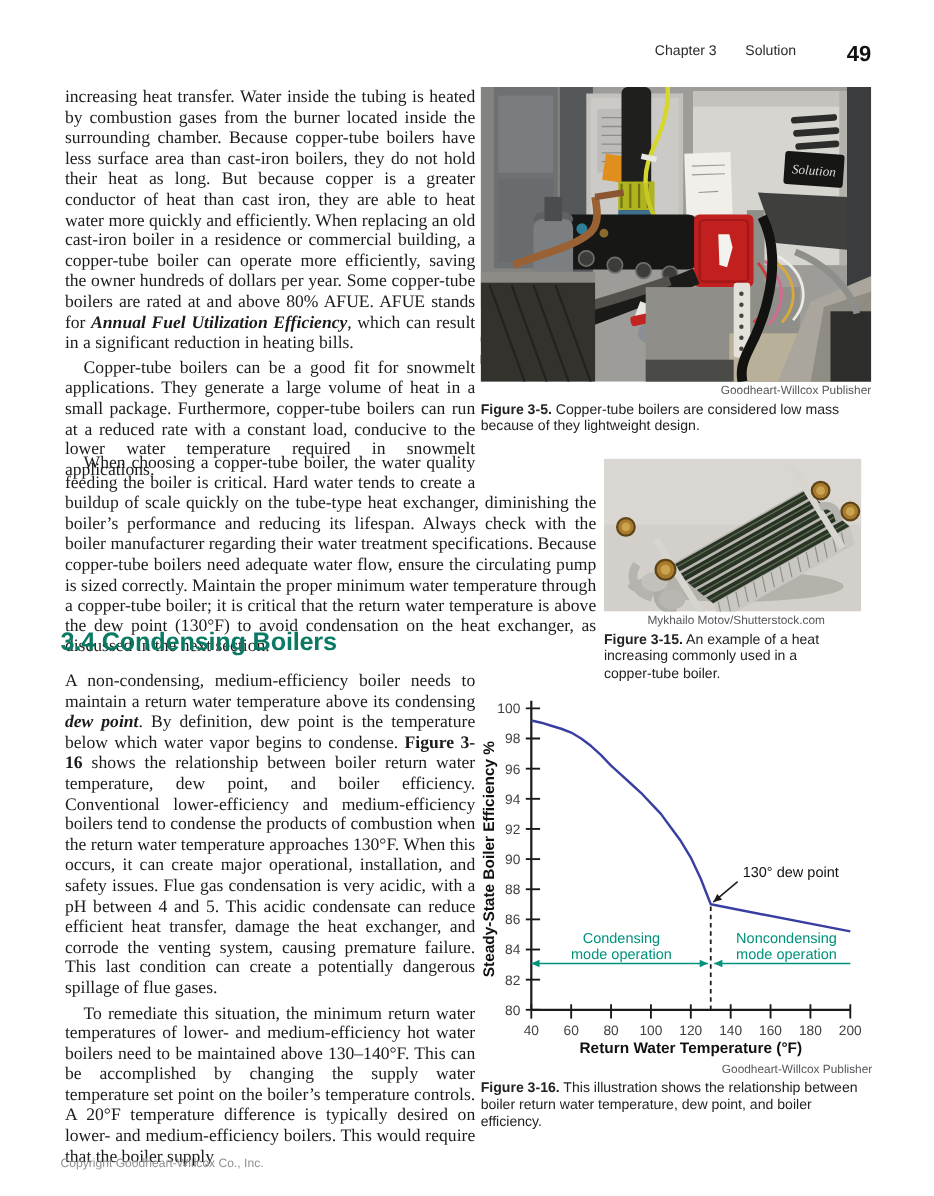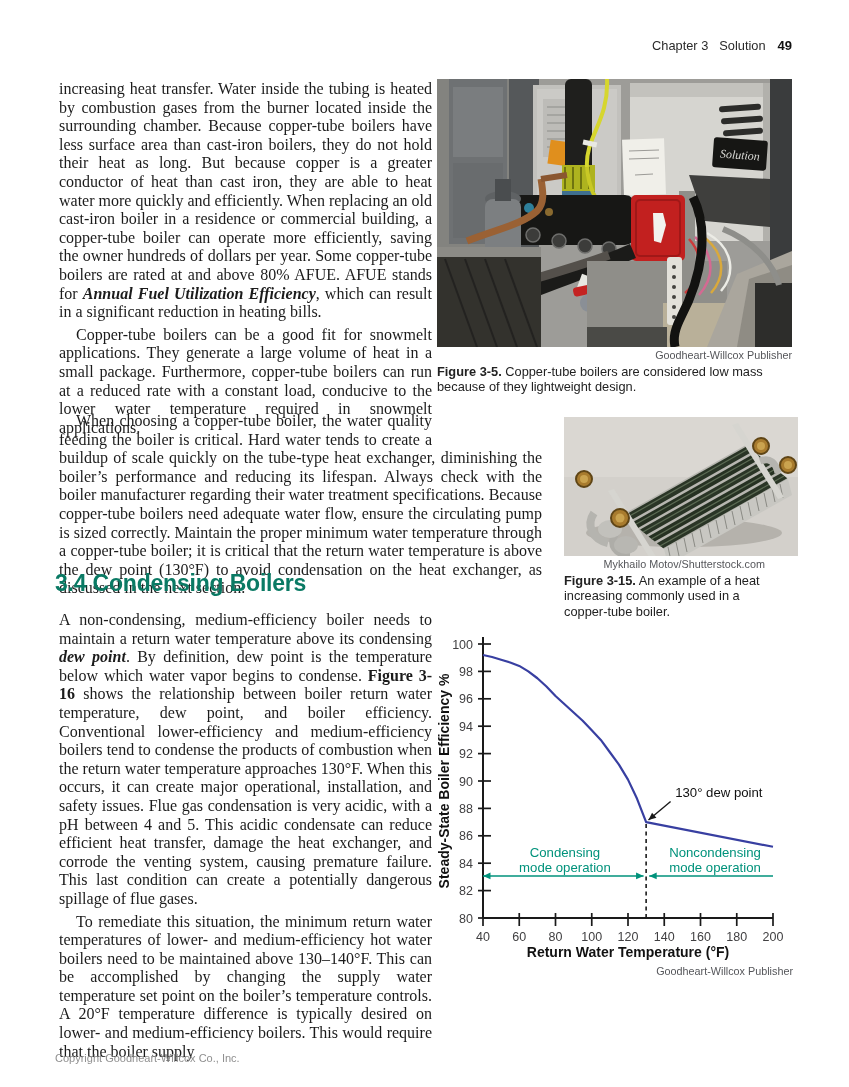--- a/index.html
+++ b/index.html
@@ -1,21 +1,21 @@
 <!DOCTYPE html>
 <html><head>
 <meta charset="utf-8">
 <style>
   html,body{margin:0;padding:0;background:#ffffff;}
   .page{position:relative;width:849px;height:1087px;background:#fff;overflow:hidden;
         font-family:"Liberation Serif",serif;color:#1b1b1b;}
   
-  .hdr{position:absolute;top:38px;right:57px;display:flex;align-items:flex-start;gap:11px;
+  .hdr{position:absolute;top:38px;right:57px;display:flex;align-items:flex-start;gap:26px;
        font-family:"Liberation Sans",sans-serif;font-size:12.8px;color:#2a2a2a;}
-  .hdr .pageno{font-weight:700;font-size:13px;margin-left:1px;color:#111;}
+  .hdr .pageno{font-weight:700;font-size:20px;margin-left:20px;color:#111;}
   .ftr{position:absolute;left:55px;top:1052px;font-family:Liberation Sans, sans-serif;
        font-size:11px;color:#8f8f8f;}
   
   .col1{position:absolute;left:55px;top:76px;width:381px;}
   .wide{position:absolute;left:55px;top:408px;width:491px;}
   .col2{position:absolute;left:55px;top:607px;width:381px;}
   p.body{margin:4px;font-size:16px;line-height:18.6px;text-align:justify;hyphens:none;}
   p.body.indent{text-indent:17px;}
   .bi{font-weight:700;font-style:italic;}
   .b{font-weight:700;}
@@ -162,21 +162,21 @@
       <path d="M256,118 C272,150 266,196 244,238 C238,250 236,258 238,268" stroke="#121210" stroke-width="9" fill="none"></path>
       <polygon points="300,195 355,172 355,268 270,268" fill="#aaa69d"></polygon>
       <polygon points="312,200 355,186 355,268 300,268" fill="#8f8c84"></polygon>
       <rect x="318" y="204" width="37" height="64" fill="#2d2d2b"></rect>
       <path d="M286,150 C316,162 336,184 342,206" stroke="#8e8e8a" stroke-width="6" fill="none"></path>
     </svg>
     <div class="credit">Goodheart-Willcox Publisher</div>
     <div class="cap"><span class="cap-label">Figure 3-5.</span><span> Copper-tube boilers are considered low mass because of they lightweight design.</span></div>
   </div>
 
-  <div class="fig" style="left:564px;top:417px;width:201px;">
+  <div class="fig" style="left:549px;top:417px;width:201px;">
     <svg class="photo" width="234" height="139" viewBox="0 0 234 139">
       <rect width="234" height="139" fill="#d3d0cb"></rect>
       <rect width="234" height="60" fill="#dad7d2"></rect>
       <ellipse cx="120" cy="116" rx="98" ry="14" fill="#b5b2ac"></ellipse>
       <polygon points="58,98 182,28 224,62 100,132" fill="#b7b6b0"></polygon>
       <polygon points="100,132 224,62 228,78 104,148" fill="#c8c7c2"></polygon>
       <g stroke="#8a8a84" stroke-width="1">
         <line x1="104" y1="130" x2="107" y2="144"></line>
           <line x1="112" y1="125" x2="115" y2="139"></line>
         <line x1="120" y1="121" x2="123" y2="135"></line>
@@ -280,16 +280,17 @@
         <line x1="212.20624999999995" y1="252.9410000000001" x2="336" y2="252.9410000000001" stroke="#00927b" stroke-width="1.5"></line>
         <polygon points="212.20624999999995,252.9410000000001 219.70624999999995,256.34100000000007 219.70624999999995,249.54100000000008" fill="#00927b"></polygon>
         <text x="127.92500000000001" y="234.03499999999997" text-anchor="middle" style="font:13.2px &quot;Liberation Sans&quot;,sans-serif" fill="#00927b">Condensing</text>
         <text x="127.92500000000001" y="249.03499999999997" text-anchor="middle" style="font:13.2px &quot;Liberation Sans&quot;,sans-serif" fill="#00927b">mode operation</text>
         <text x="278" y="234.03499999999997" text-anchor="middle" style="font:13.2px &quot;Liberation Sans&quot;,sans-serif" fill="#00927b">Noncondensing</text>
         <text x="278" y="249.03499999999997" text-anchor="middle" style="font:13.2px &quot;Liberation Sans&quot;,sans-serif" fill="#00927b">mode operation</text>
         <text x="191" y="334" text-anchor="middle" class="axis-title">Return Water Temperature (°F)</text>
         <text x="12" y="158" text-anchor="middle" class="axis-title" transform="rotate(-90 12 158)">Steady-State Boiler Efficiency %</text>
       </svg>
     <div class="credit" style="margin-top:0;">Goodheart-Willcox Publisher</div>
+    <div class="cap"><span class="cap-label">Figure 3-16.</span><span> This illustration shows the relationship between boiler return water temperature, dew point, and boiler efficiency.</span></div>
   </div>
 
   <div class="ftr">Copyright Goodheart-Willcox Co., Inc.</div>
 </div>
 
 </body></html>

